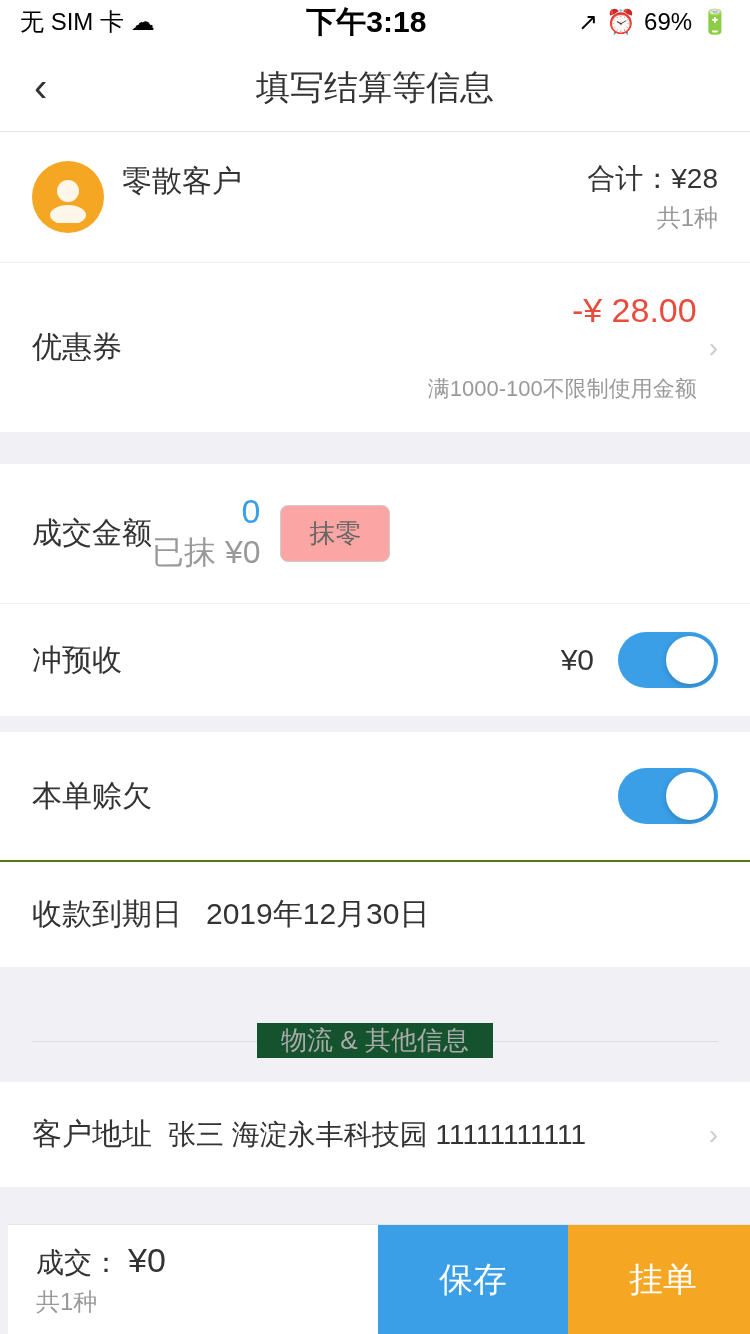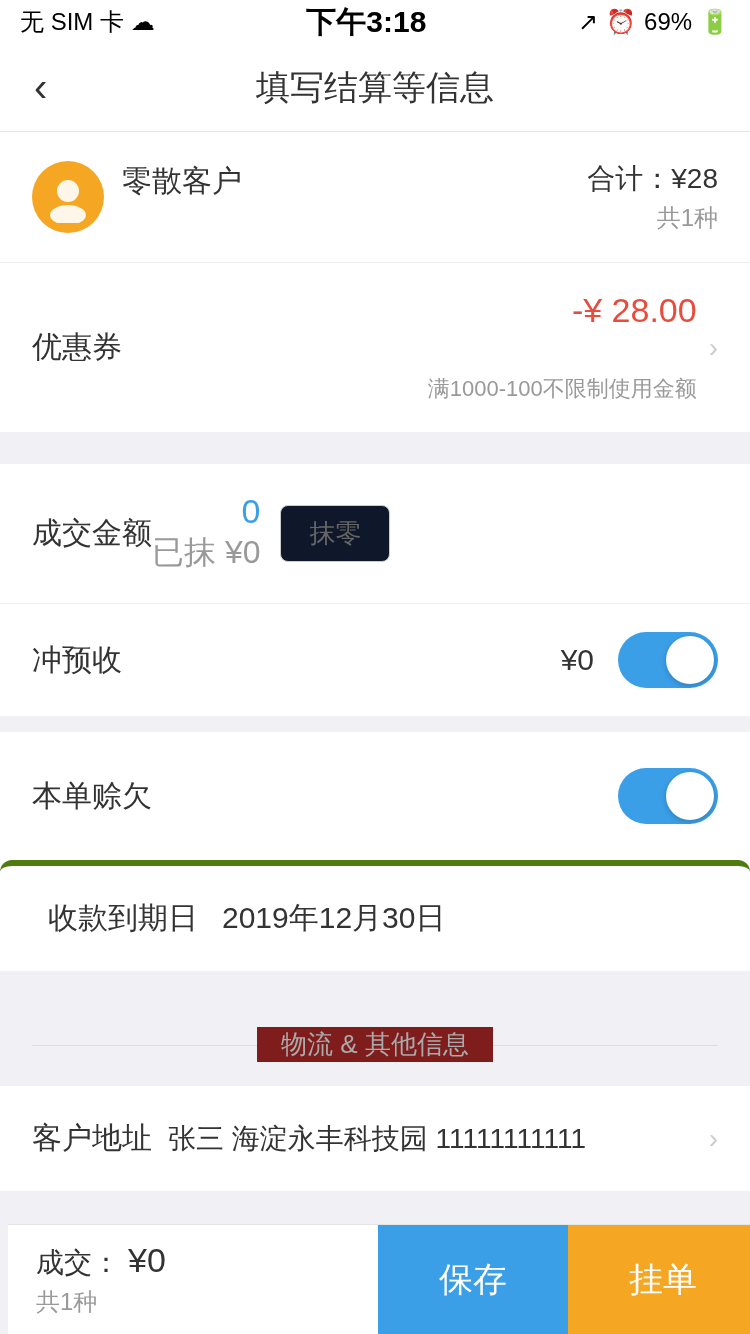--- a/index.html
+++ b/index.html
@@ -120,21 +120,21 @@
     .amount-row:last-child { border-bottom: none; }
     .amount-label { font-size: 30px; color: #333; }
     .amount-value { font-size: 34px; color: #3b9fe8; font-weight: 500; }
     .amount-sub { font-size: 32px; color: #999; }
     .round-btn {
       border: 1px solid #ccc;
       border-radius: 8px;
       padding: 10px 28px;
       font-size: 26px;
       color: #666;
-      background: #0f172a;
+      background: #fca5a5;
       cursor: pointer;
     }
     .amount-row-inner {
       display: flex;
       align-items: center;
       gap: 20px;
     }
 
     
     .precollect-row {
@@ -178,24 +178,23 @@
       justify-content: space-between;
       padding: 36px 32px;
       background: #fff;
     }
     .debt-label { font-size: 30px; color: #333; }
 
     
     .due-row {
       display: flex;
       align-items: center;
-      padding: 32px 48px;
-      background: #fff;
-      border-top: 6px solid #4d7c0f;
-      border-radius: 12px;
+      padding: 32px 32px;
+      background: #fff;
+      border-top: 2px solid #4d7c0f;
     }
     .due-label { font-size: 30px; color: #333; margin-right: 24px; }
     .due-date { font-size: 30px; color: #333; }
 
     
     .logistics-section {
       background: #f0f0f5;
       padding: 24px 0;
       display: flex;
       align-items: center;
@@ -204,21 +203,21 @@
     }
     .logistics-divider {
       position: absolute;
       top: 50%;
       left: 32px;
       right: 32px;
       height: 1px;
       background: #ddd;
     }
     .logistics-label {
-      background: #7f1d1d;
+      background: #14532d;
       padding: 0 24px;
       font-size: 26px;
       color: #aaa;
       position: relative;
       z-index: 1;
     }
 
     
     .address-row {
       display: flex;

